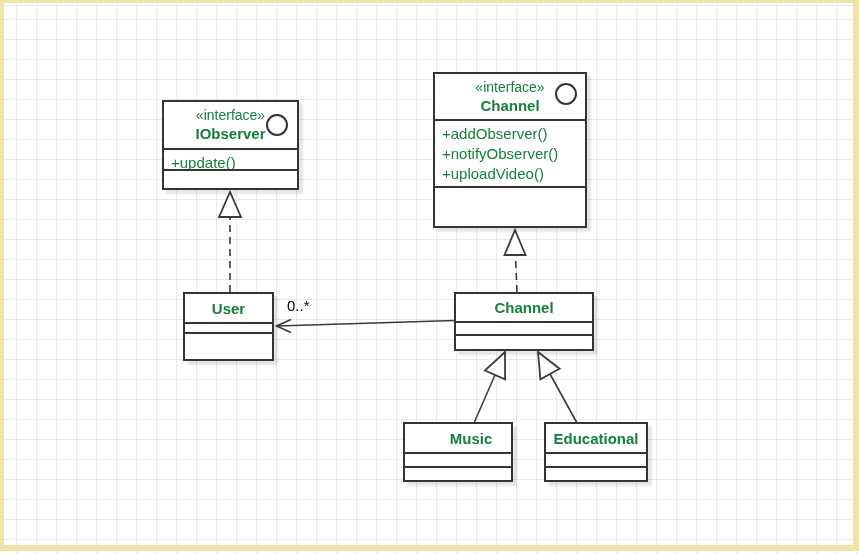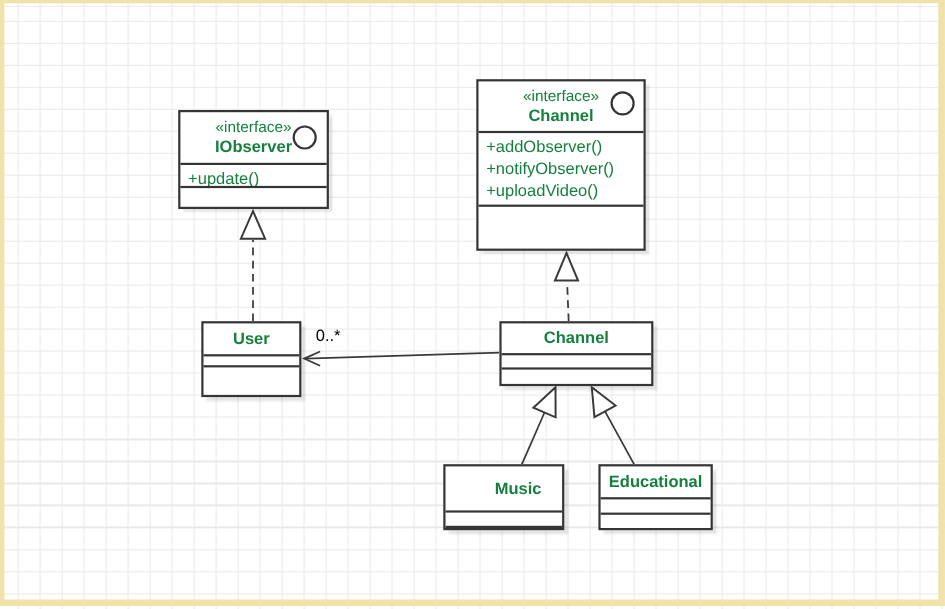--- a/index.html
+++ b/index.html
@@ -154,21 +154,21 @@
     <div class="compartment fill"></div>
   </div>
 
   <div class="uml-class" style="left:454px; top:292px; width:140px; height:59px;">
     <div class="title-only" style="height:27px;">Channel</div>
     <div class="compartment" style="height:13px;"></div>
     <div class="compartment fill"></div>
   </div>
 
   <div class="uml-class" style="left:403px; top:422px; width:110px; height:60px;">
-    <div class="title-only" style="height:40px;margin-left:26px;">Music</div>
+    <div class="title-only" style="height:28px;margin-left:26px;">Music</div>
     <div class="compartment" style="height:14px;"></div>
     <div class="compartment fill"></div>
   </div>
 
   <div class="uml-class" style="left:544px; top:422px; width:104px; height:60px;">
     <div class="title-only" style="height:28px;">Educational</div>
     <div class="compartment" style="height:14px;"></div>
     <div class="compartment fill"></div>
   </div>
 

